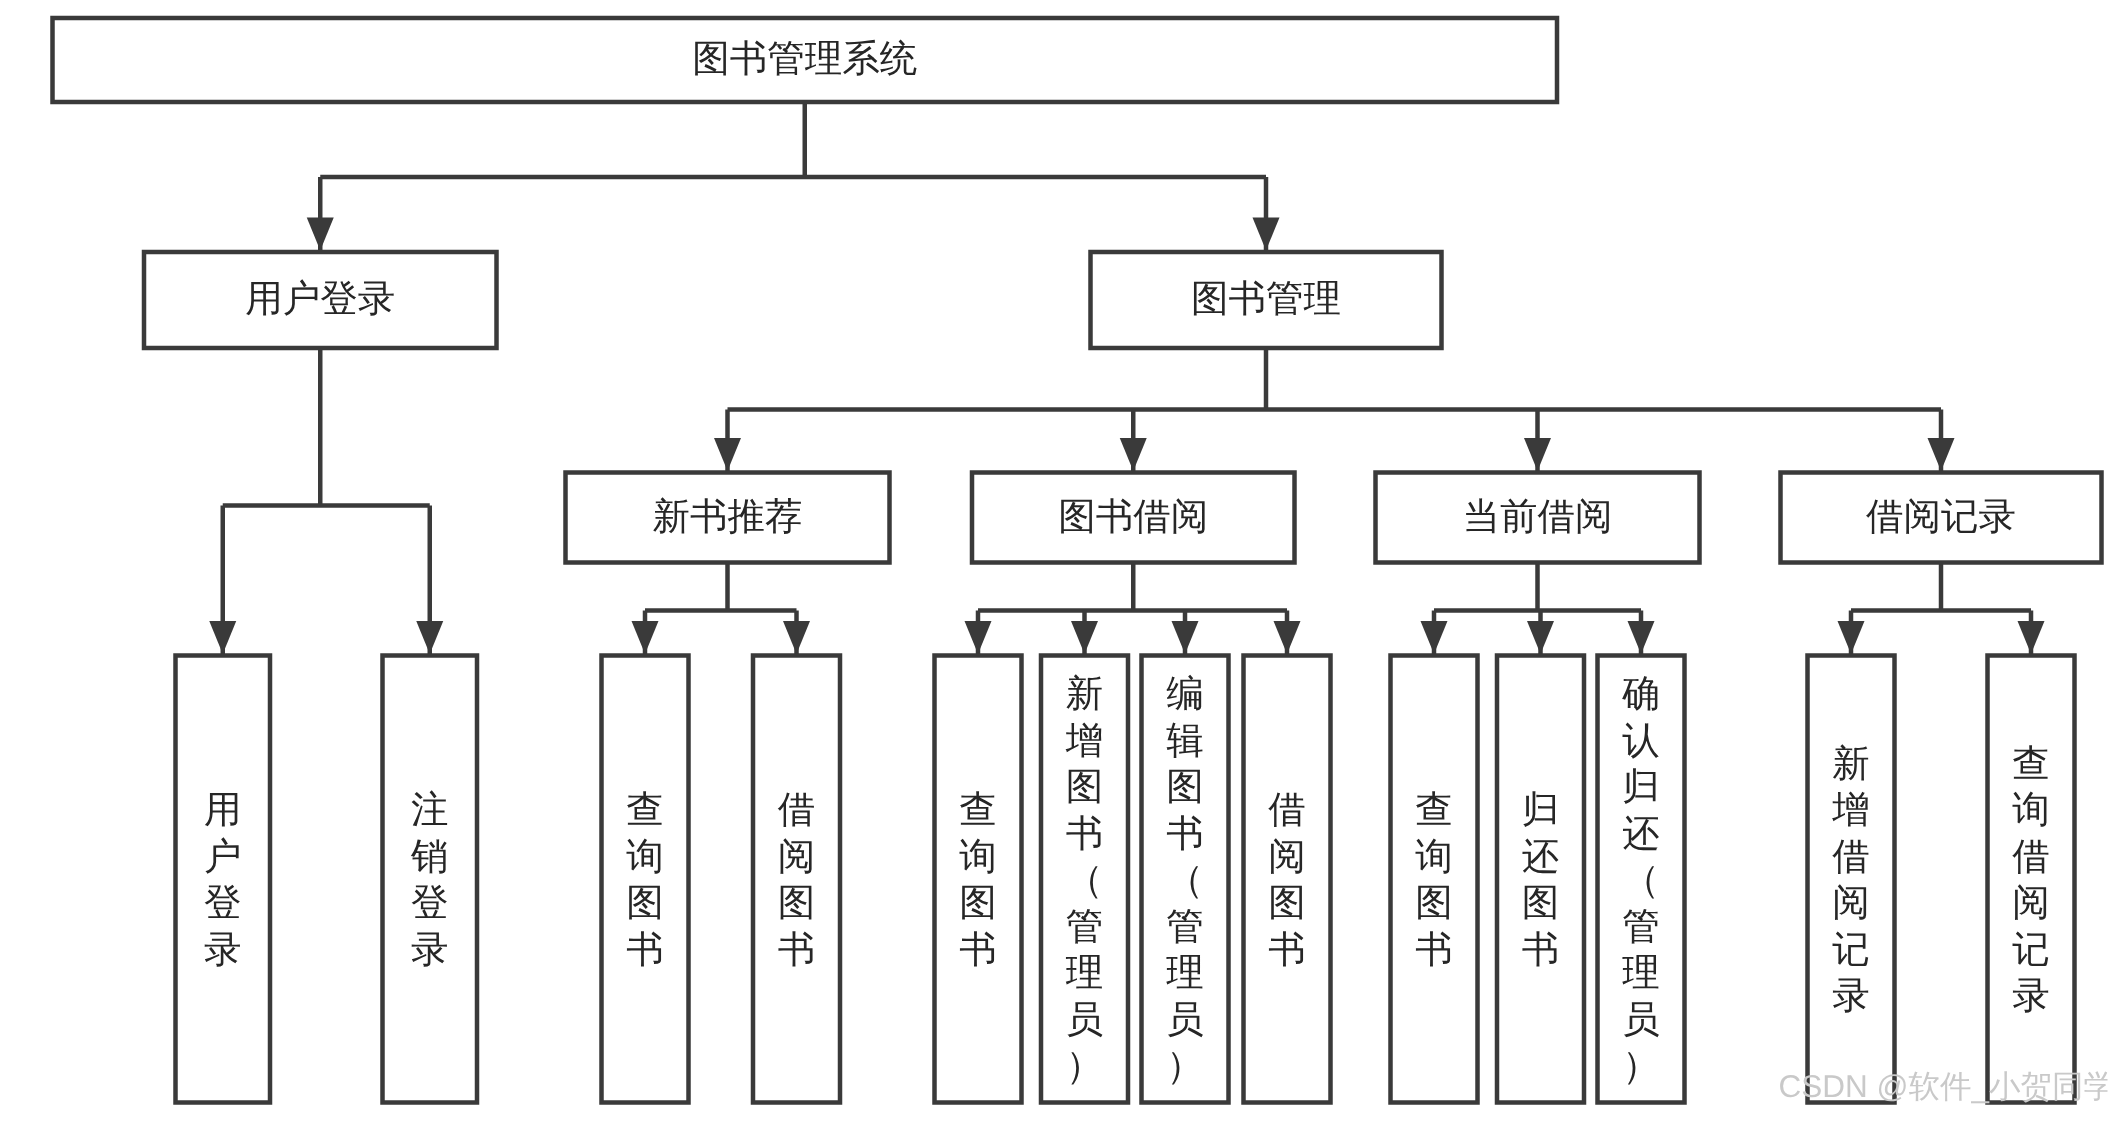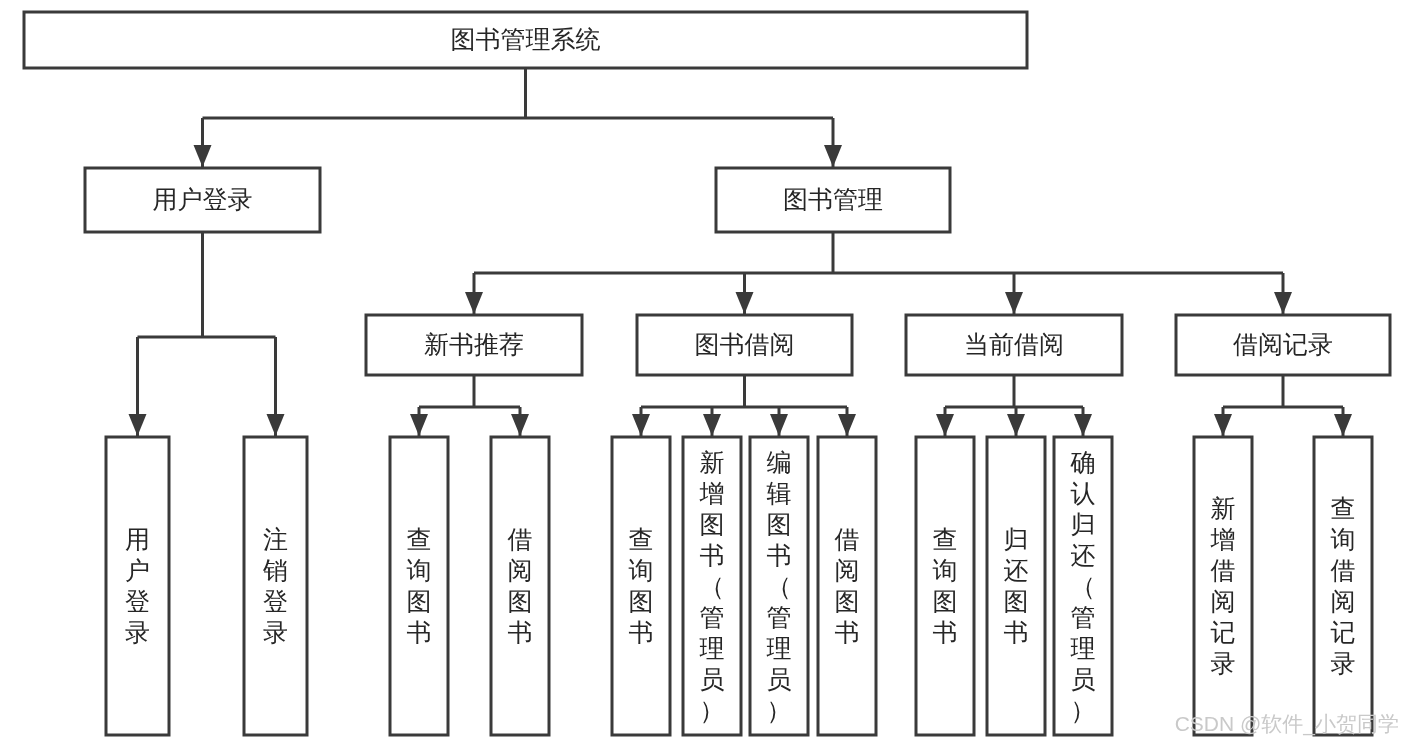--- a/index.html
+++ b/index.html
@@ -9,21 +9,21 @@
   }
   body {
     width: 1405px;
     height: 747px;
     font-family: "Liberation Sans", "DejaVu Sans", sans-serif;
     overflow: hidden;
     position: relative;
   }
   #diagram-root {
     position: absolute;
-    left: 4px;
+    left: 15px;
     top: 0;
     width: 1385px;
     height: 747px;
   }
   svg.diagram-canvas {
     display: block;
     width: 1405px;
     height: 747px;
   }
   .node-box {

